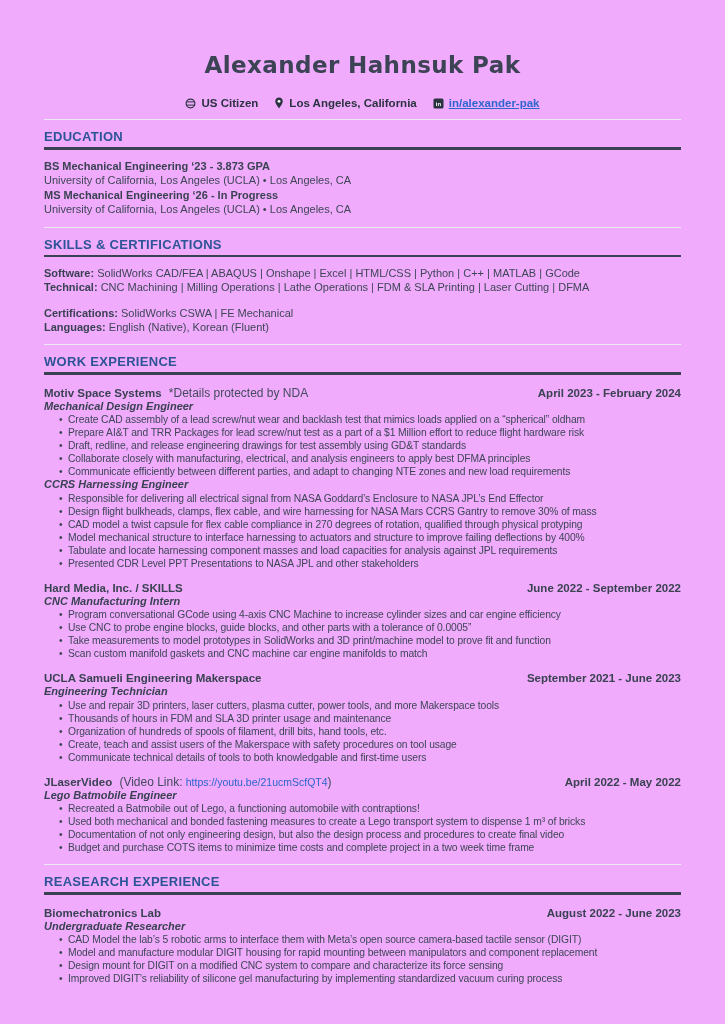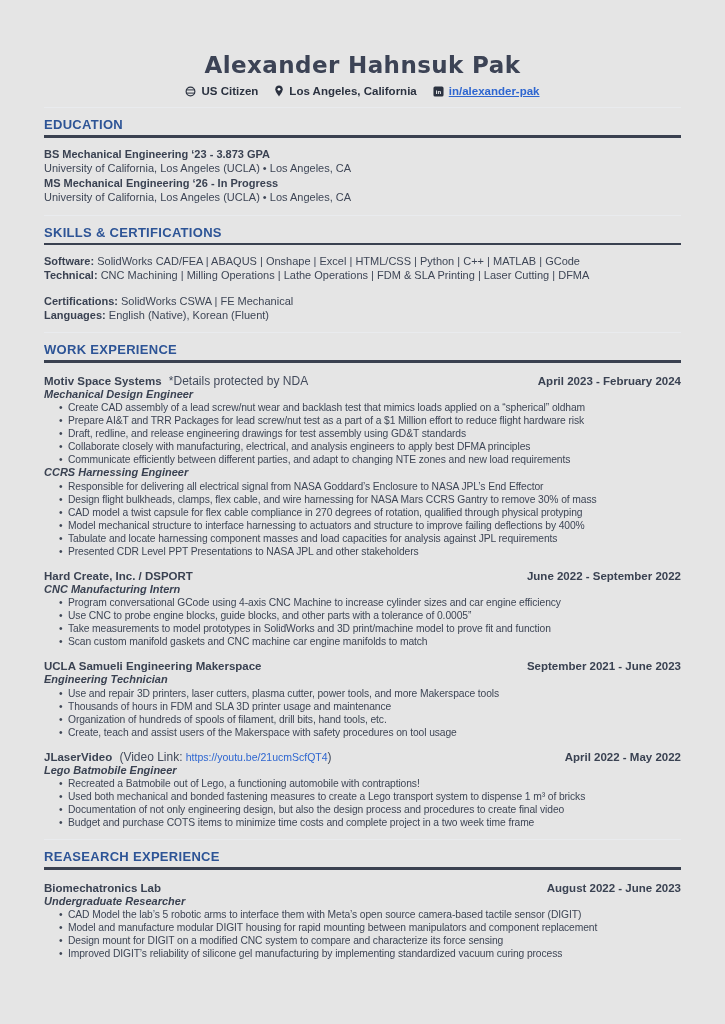--- a/index.html
+++ b/index.html
@@ -1,28 +1,28 @@
 <!DOCTYPE html>
 <html><head>
 <meta charset="utf-8">
 <style>
   * { margin:0; padding:0; box-sizing:border-box; }
   html,body { background:#ffffff; }
   body { font-family:"Liberation Sans", sans-serif; }
   .page {
-    width:725px; height:1024px; margin:0 auto; background:#e5e5e5;
+    width:725px; height:1024px; margin:0 auto; background:#f0abfc;
     padding:0 44px; overflow:hidden; color:#3e4656;
   }
   
   .name {
     padding-top:52px; text-align:center; font-size:23px; font-weight:bold;
     color:#3c4355; letter-spacing:0.4px; font-family:"DejaVu Sans", sans-serif;
   }
   .contact-row {
-    margin-top:7px; display:flex; justify-content:center; align-items:center;
+    margin-top:19px; display:flex; justify-content:center; align-items:center;
     gap:16px; font-size:11.5px; font-weight:bold; color:#2b3240;
   }
   .contact-item { display:flex; align-items:center; gap:5px; }
   .portfolio-row { margin-top:3px; text-align:center; font-size:11.5px; font-weight:bold; color:#2b3240; }
   a.link { color:#2e66d0; text-decoration:underline; cursor:pointer; font-weight:bold; }
   a.link-inline { color:#2e66d0; cursor:pointer; font-weight:normal; }
   .hr-light { border:0; border-top:1px solid #e9ebee; margin-top:10px; }
   
   .section { margin-top:9px; }
   .sec-heading { font-size:13px; font-weight:bold; color:#2d5496; letter-spacing:0.3px; }
@@ -146,21 +146,21 @@
           <li>CAD model a twist capsule for flex cable compliance in 270 degrees of rotation, qualified through physical protyping</li>
           <li>Model mechanical structure to interface harnessing to actuators and structure to improve failing deflections by 400%</li>
           <li>Tabulate and locate harnessing component masses and load capacities for analysis against JPL requirements</li>
           <li>Presented CDR Level PPT Presentations to NASA JPL and other stakeholders</li>
         </ul>
       </div>
     </div>
 
     <div class="job">
       <div class="job-head">
-        <span class="company">Hard Create, Inc. / DSPORT</span>
+        <span class="company">Hard Media, Inc. / SKILLS</span>
         <span class="dates">June 2022 - September 2022</span>
       </div>
       <div class="role">
         <div class="role-title">CNC Manufacturing Intern</div>
         <ul class="bullets">
           <li>Program conversational GCode using 4-axis CNC Machine to increase cylinder sizes and car engine efficiency</li>
           <li>Use CNC to probe engine blocks, guide blocks, and other parts with a tolerance of 0.0005”</li>
           <li>Take measurements to model prototypes in SolidWorks and 3D print/machine model to prove fit and function</li>
           <li>Scan custom manifold gaskets and CNC machine car engine manifolds to match</li>
         </ul>
@@ -172,20 +172,21 @@
         <span class="company">UCLA Samueli Engineering Makerspace</span>
         <span class="dates">September 2021 - June 2023</span>
       </div>
       <div class="role">
         <div class="role-title">Engineering Technician</div>
         <ul class="bullets">
           <li>Use and repair 3D printers, laser cutters, plasma cutter, power tools, and more Makerspace tools</li>
           <li>Thousands of hours in FDM and SLA 3D printer usage and maintenance</li>
           <li>Organization of hundreds of spools of filament, drill bits, hand tools, etc.</li>
           <li>Create, teach and assist users of the Makerspace with safety procedures on tool usage</li>
+          <li>Communicate technical details of tools to both knowledgable and first-time users</li>
         </ul>
       </div>
     </div>
 
     <div class="job">
       <div class="job-head">
         <span>
           <span class="company">JLaserVideo</span>
           <span class="company-note">(Video Link:</span>
           <a class="link-inline" style="font-size:10.5px;">https://youtu.be/21ucmScfQT4</a><span class="company-note" style="margin-left:0;">)</span>

